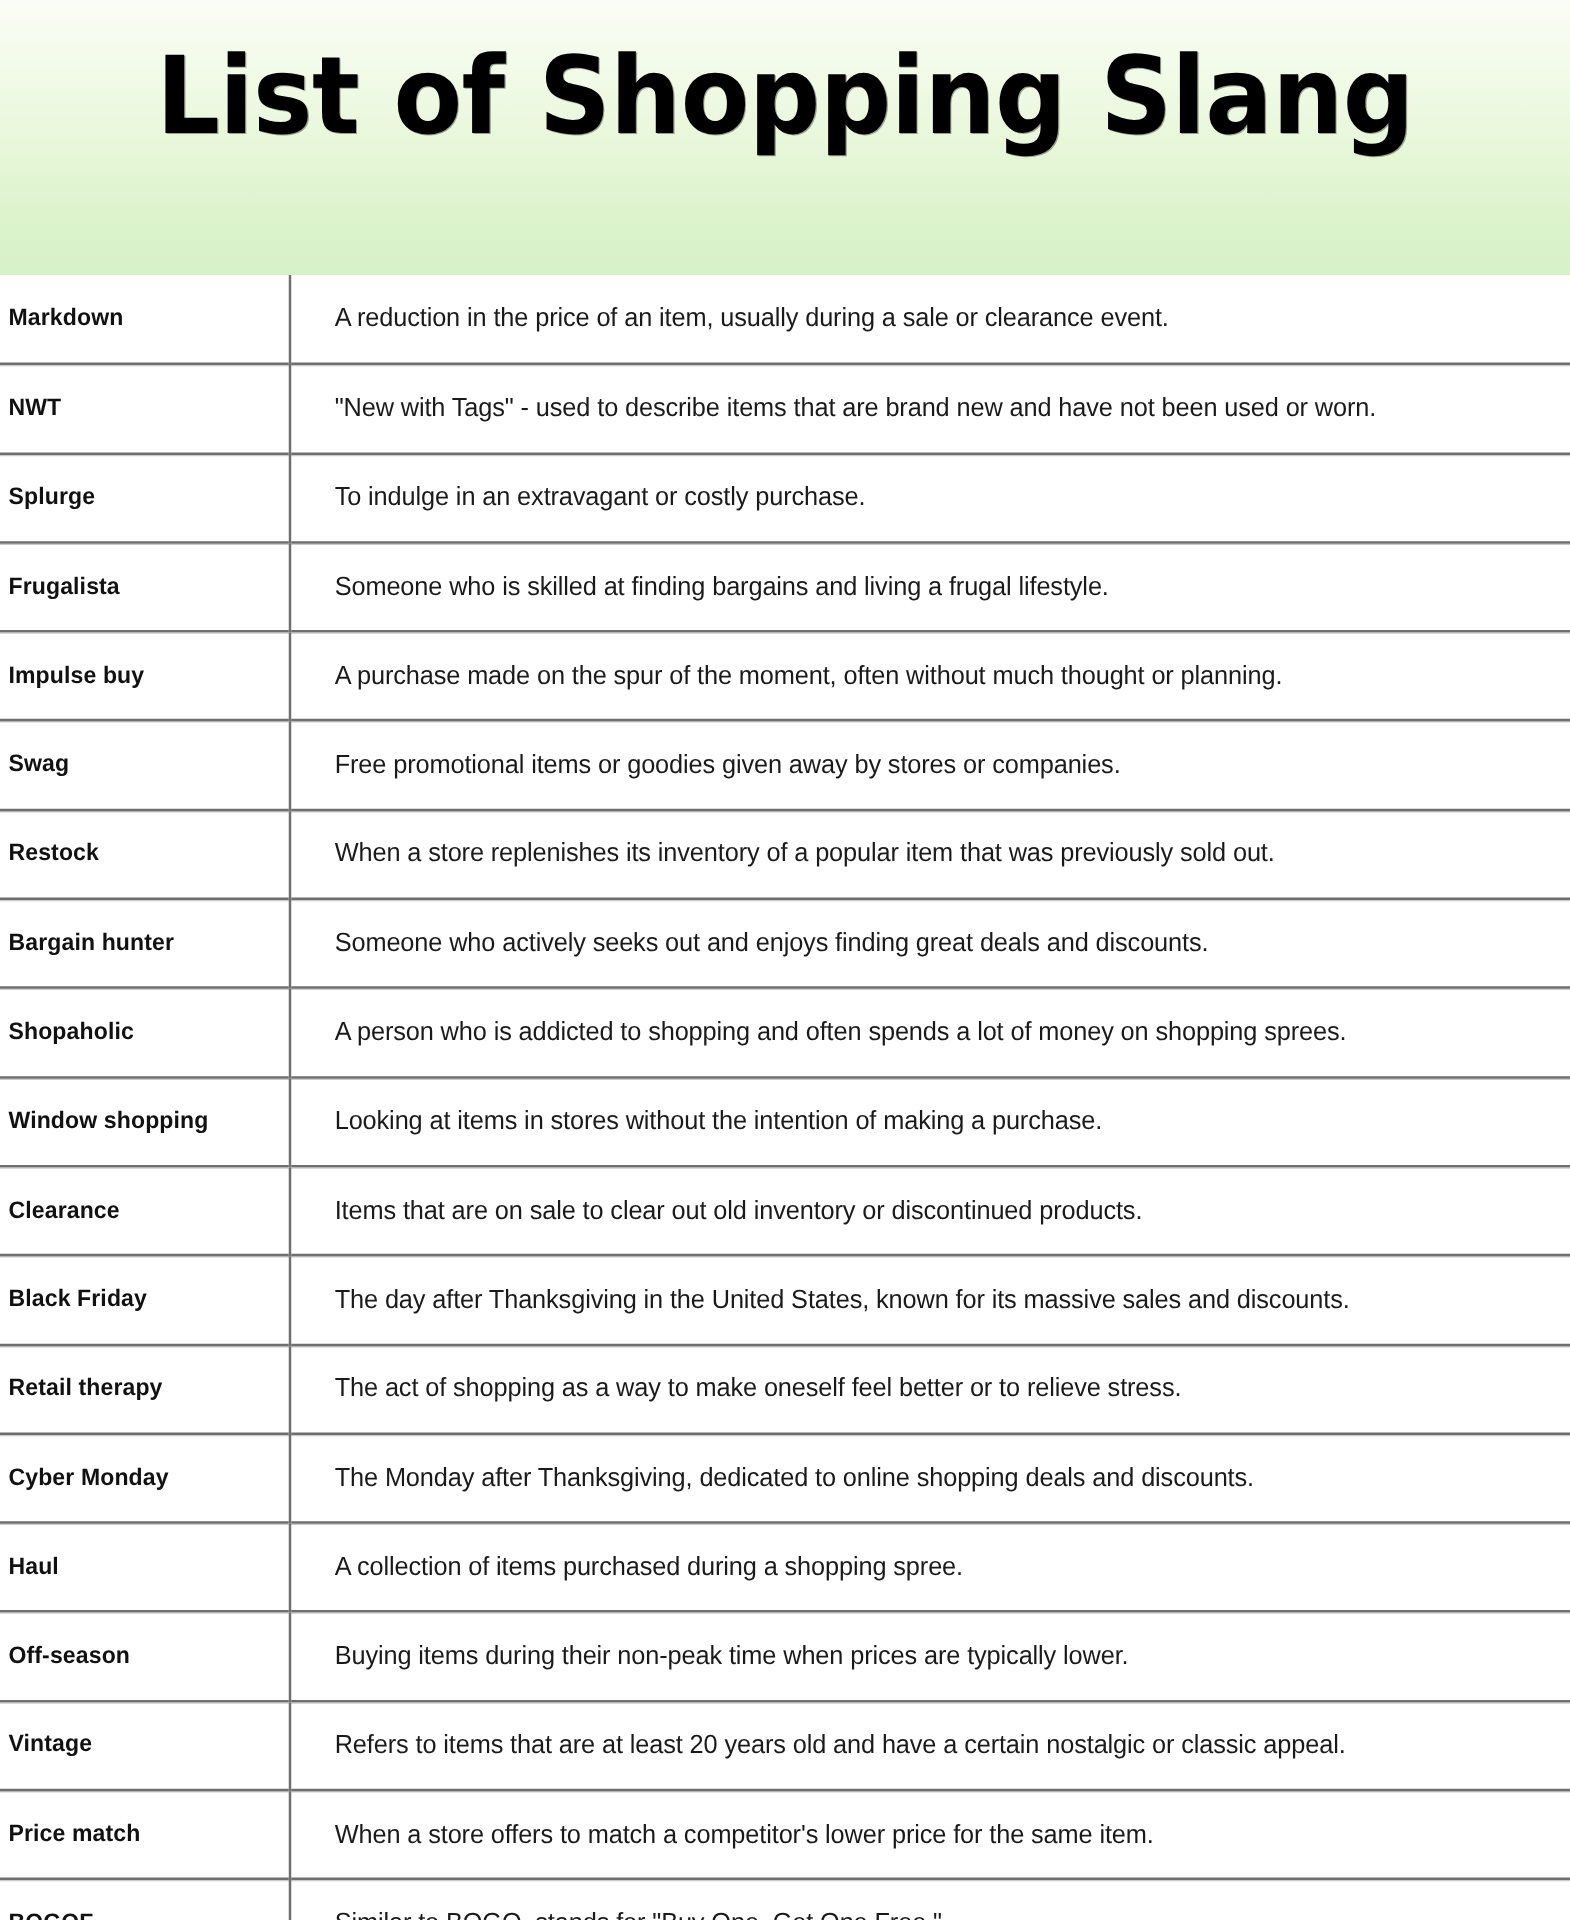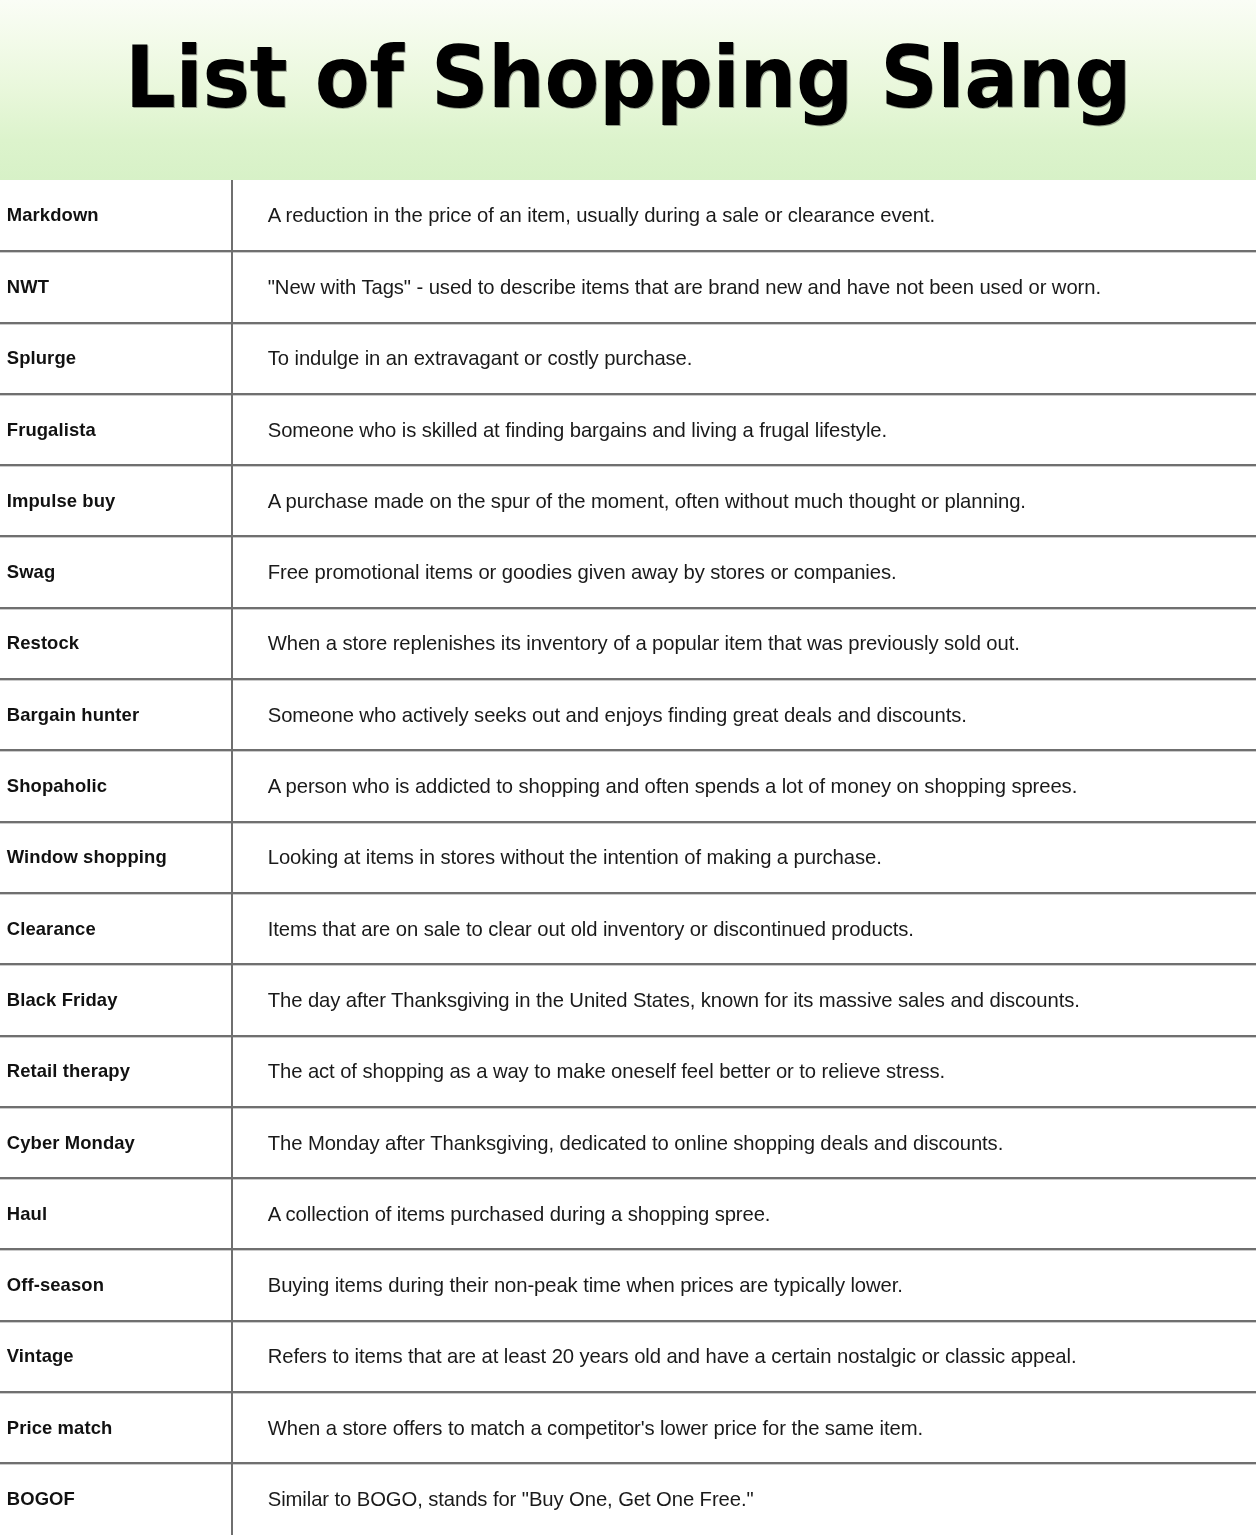--- a/index.html
+++ b/index.html
@@ -12,21 +12,21 @@
     height: 1536px;
     overflow: hidden;
     font-family: "Liberation Sans", sans-serif;
     -webkit-font-smoothing: antialiased;
   }
 
   
   .header-band {
     position: relative;
     width: 1256px;
-    height: 180px;
+    height: 220px;
     background: linear-gradient(to bottom,
                 #fafdf6 0%,
                 #f3fbea 22%,
                 #e8f7da 52%,
                 #dcf3cc 78%,
                 #d7f1c7 100%);
     overflow: hidden;
   }
   .page-title {
     position: absolute;

